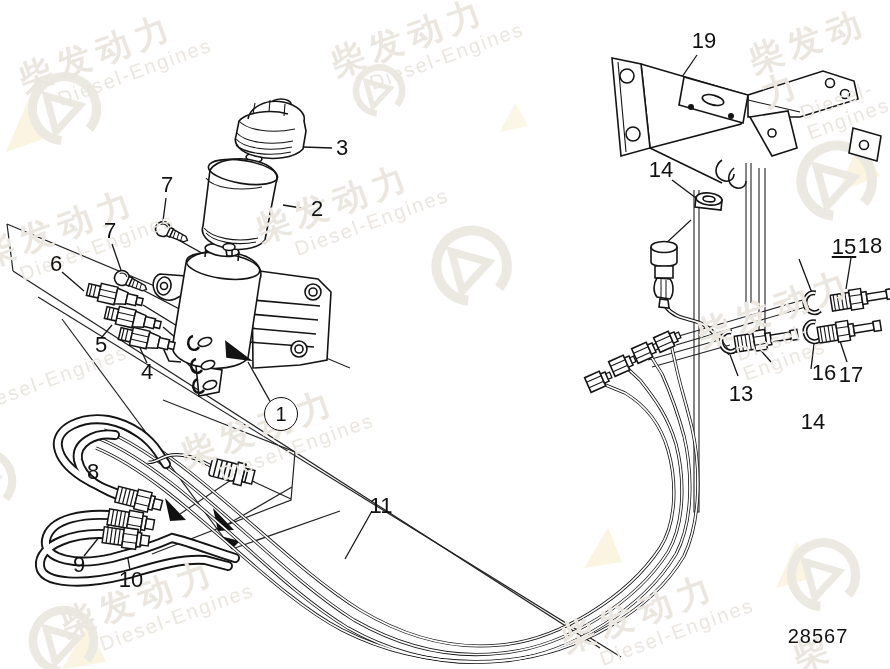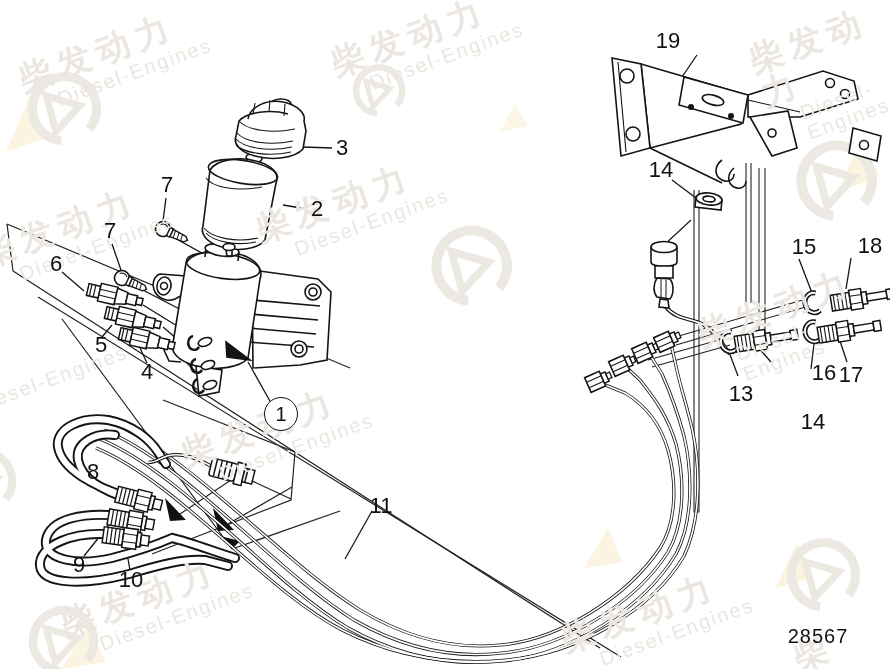--- a/index.html
+++ b/index.html
@@ -355,34 +355,34 @@
   <span class="cn">柴发动力</span>
       <span class="en">Diesel-Engines</span>
     </div>
 <div class="wm" style="left:810px;top:625px;">
   <span class="cn">柴发动力</span>
     </div>
 <div class="wm frag" style="left:-60px;top:372px;">
   <span class="en">Diesel-Engines</span>
     </div>
 
-<div class="lbl" style="left:668px;top:41px;">19</div>
+<div class="lbl" style="left:704px;top:41px;">19</div>
 <div class="lbl" style="left:661px;top:170px;">14</div>
 <div class="lbl" style="left:342px;top:148px;">3</div>
 <div class="lbl" style="left:317px;top:209px;">2</div>
 <div class="lbl" style="left:167px;top:185px;">7</div>
 <div class="lbl" style="left:110px;top:231px;">7</div>
 <div class="lbl" style="left:56px;top:264px;">6</div>
 <div class="lbl" style="left:101px;top:345px;">5</div>
 <div class="lbl" style="left:147px;top:372px;">4</div>
 <div class="lbl" style="left:93px;top:472px;">8</div>
 <div class="lbl" style="left:79px;top:565px;">9</div>
 <div class="lbl" style="left:131px;top:580px;">10</div>
 <div class="lbl" style="left:381px;top:506px;">11</div>
-<div class="lbl" style="left:804px;top:247px;">15</div>
+<div class="lbl" style="left:844px;top:247px;text-decoration:underline;">15</div>
 <div class="lbl" style="left:854px;top:246px;margin-left:16px;">18</div>
 <div class="lbl" style="left:741px;top:394px;">13</div>
 <div class="lbl" style="left:824px;top:373px;">16</div>
 <div class="lbl" style="left:813px;top:382px;margin-top:40px;">14</div>
 <div class="lbl" style="left:851px;top:375px;">17</div>
 <div class="lbl" style="left:281px;top:414px;">
   <div class="circ">
         <span>1</span>
       </div>
 </div>

